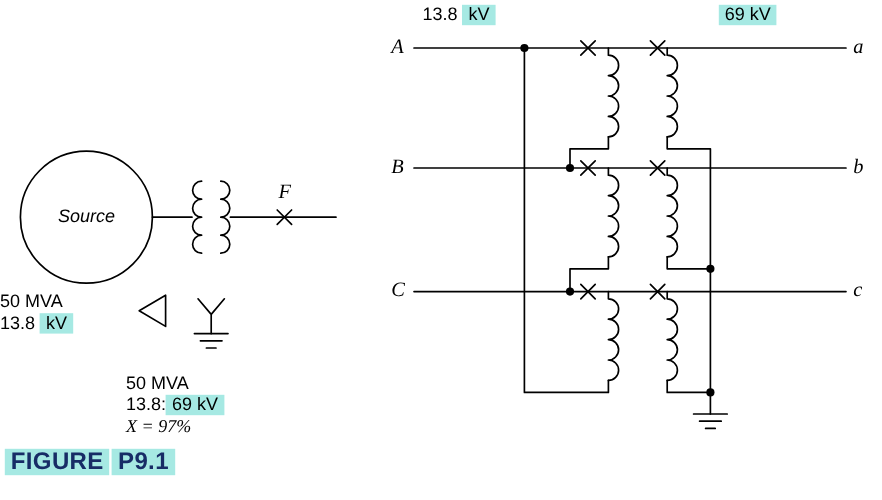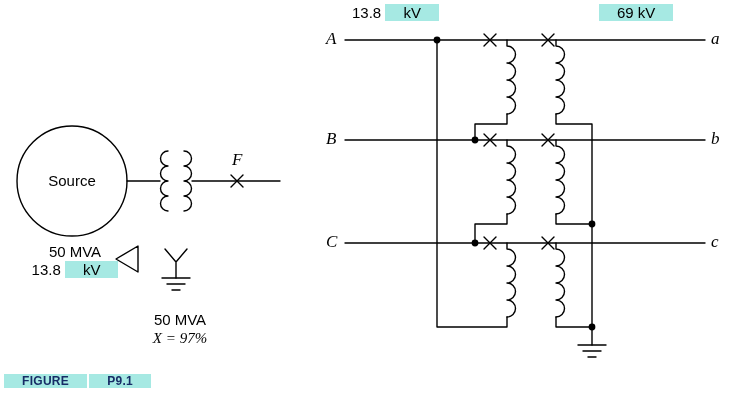--- a/index.html
+++ b/index.html
@@ -5,23 +5,23 @@
   html,body{margin:0;padding:0;background:#ffffff;}
   .stage{
     position:relative;width:735px;height:417px;background:#ffffff;overflow:hidden;
     font-family:"Liberation Sans","DejaVu Sans",sans-serif;color:#000;
   }
   .stage svg{position:absolute;left:0;top:0;}
   .lbl{position:absolute;font-size:15px;white-space:nowrap;}
   .var{font-family:"Liberation Serif","DejaVu Serif",serif;font-style:italic;}
   .phase{position:absolute;font-family:"Liberation Serif","DejaVu Serif",serif;
          font-style:italic;font-size:17px;white-space:nowrap;}
-  .hl{background:var(--hl,#a6e9e3);padding:0 18px;}
-  .ratings{position:absolute;text-align:center;font-size:15px;line-height:18px;white-space:nowrap;}
-  .caption{position:absolute;left:4px;top:374px;font-size:12px;font-weight:bold;
+  .hl{background:var(--hl,#a6e9e3);padding:0 5px;}
+  .ratings{position:absolute;font-size:15px;line-height:18px;white-space:nowrap;}
+  .caption{position:absolute;left:4px;top:374px;font-size:20px;font-weight:bold;
            color:var(--figcolor,#172c66);letter-spacing:.3px;}
   .caption .hl{margin-right:2px;}
 </style>
 </head>
 <body>
 
 <div class="stage">
 
   <svg width="735" height="417" viewBox="0 0 735 417" fill="none" stroke="#000" stroke-width="1.4" stroke-linecap="round" stroke-linejoin="round">
 
@@ -114,31 +114,34 @@
 
   <div class="phase" style="left:326px;top:29px;">A</div>
   <div class="phase" style="left:326px;top:129px;">B</div>
   <div class="phase" style="left:326px;top:232px;">C</div>
   <div class="phase" style="left:711px;top:29px;">a</div>
   <div class="phase" style="left:711px;top:129px;">b</div>
   <div class="phase" style="left:711px;top:232px;">c</div>
 
   <div class="phase" style="left:232px;top:150px;">F</div>
 
-  <div class="lbl" style="left:40px;top:172px;width:64px;text-align:center;">Source</div>
+  <div class="lbl" style="left:40px;top:172px;width:64px;text-align:center;font-style:italic;">Source</div>
 
   <div class="ratings" style="left:0px;top:243px;width:150px;">
     <div>50 MVA</div>
     <div>
       <span>13.8 </span><span class="hl">kV</span>
     </div>
   </div>
 
   <div class="ratings" style="left:105px;top:311px;width:150px;">
     <div>50 MVA</div>
+    <div>
+      <span>13.8:</span><span class="hl">69 kV</span>
+    </div>
     <div class="var">X = 97%</div>
   </div>
 
   <div class="caption">
     <span class="hl">FIGURE</span><span class="hl">P9.1</span>
   </div>
 
 </div>
 
 </body></html>

